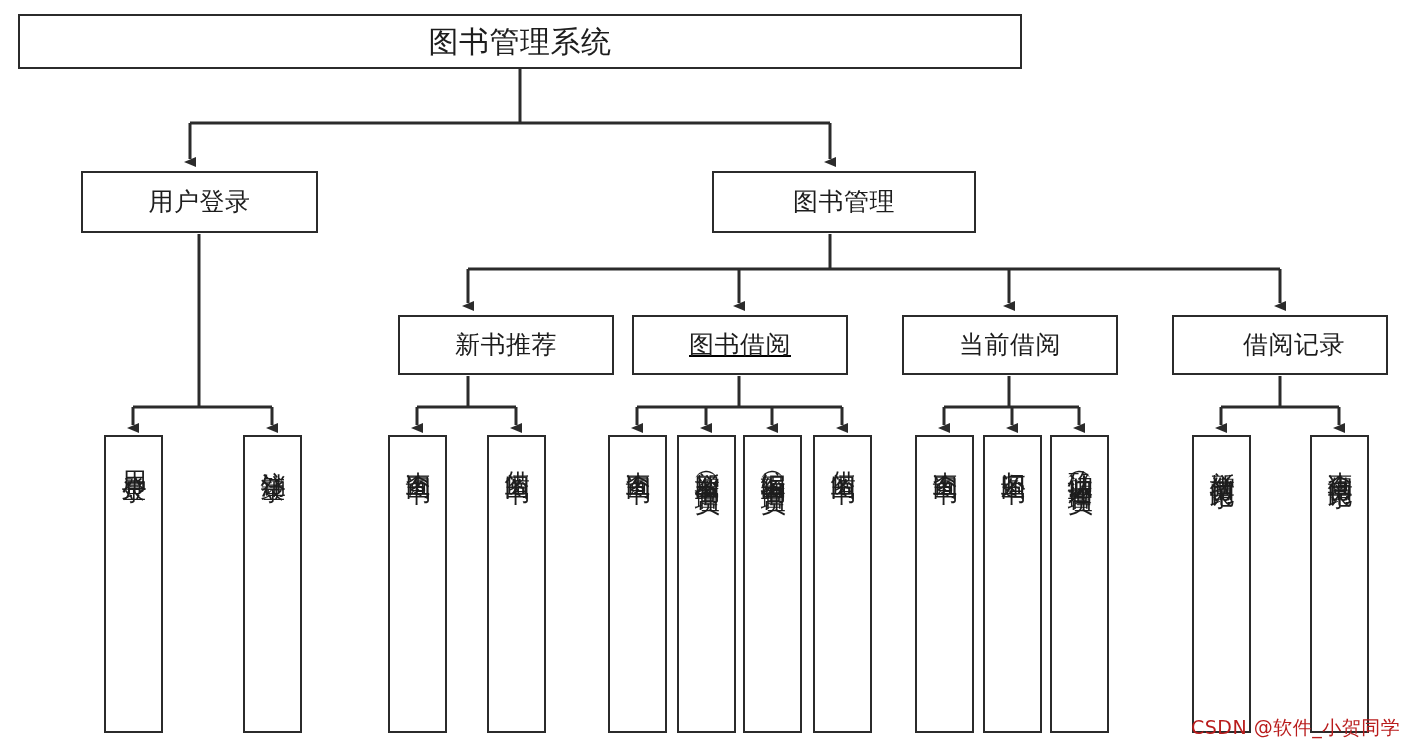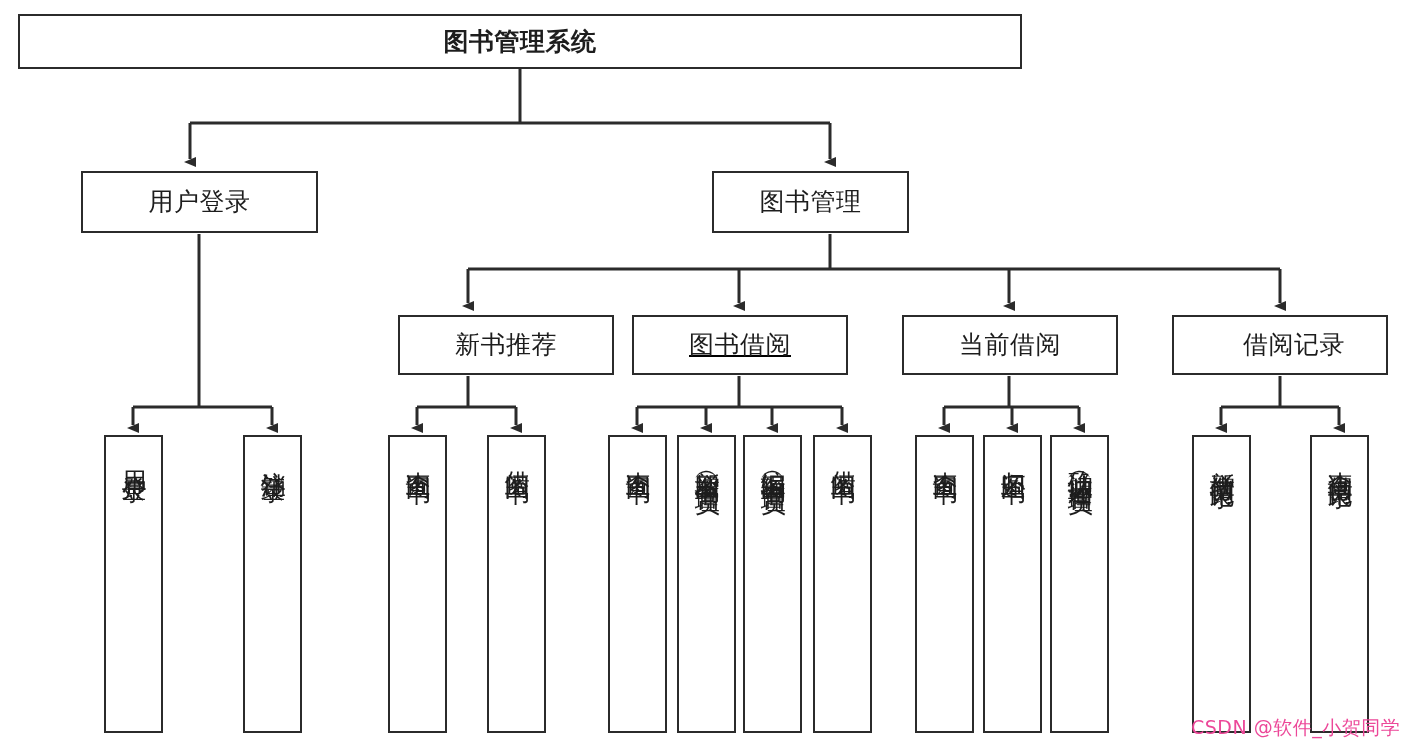--- a/index.html
+++ b/index.html
@@ -37,40 +37,39 @@
     letter-spacing: 0.5px;
     line-height: 1.18;
     text-align: center;
     white-space: nowrap;
   }
   
   .node.horiz .label {
     font-size: 25px;
   }
   .node.root .label {
-    font-size: 25px;
-    font-weight: bold;
+    font-size: 30px;
   }
   
   .node.leaf {
     align-items: flex-start;
     justify-content: center;
     padding-top: 14px;
   }
   .node.leaf .label {
     writing-mode: vertical-rl;
     text-orientation: upright;
     font-size: 25px;
     letter-spacing: 3px;
     line-height: 1.05;
     white-space: nowrap;
   }
   .watermark {
     position: absolute;
-    color: #ec4899;
+    color: #b91c1c;
     font-size: 19px;
     letter-spacing: 0.5px;
     white-space: nowrap;
     font-family: "DejaVu Sans", "Liberation Sans", sans-serif;
   }
 </style>
 </head>
 <body>
 
 <div id="canvas">
@@ -130,21 +129,21 @@
   </svg>
 
   <div class="node root horiz" style="left:18px; top:14px; width:1004px; height:55px;">
     <span class="label">图书管理系统</span>
   </div>
 
   <div class="node horiz" style="left:81px; top:171px; width:237px; height:62px;">
     <span class="label">用户登录</span>
   </div>
 
-  <div class="node horiz" style="left:712px; top:171px; width:197px; height:62px;">
+  <div class="node horiz" style="left:712px; top:171px; width:264px; height:62px;">
     <span class="label">图书管理</span>
   </div>
 
   <div class="node horiz" style="left:361px; top:315px; width:216px; height:60px;margin-left:37px;">
     <span class="label">新书推荐</span>
   </div>
 
   <div class="node horiz" style="left:632px; top:315px; width:216px; height:60px;text-decoration:underline;">
     <span class="label">图书借阅</span>
   </div>

